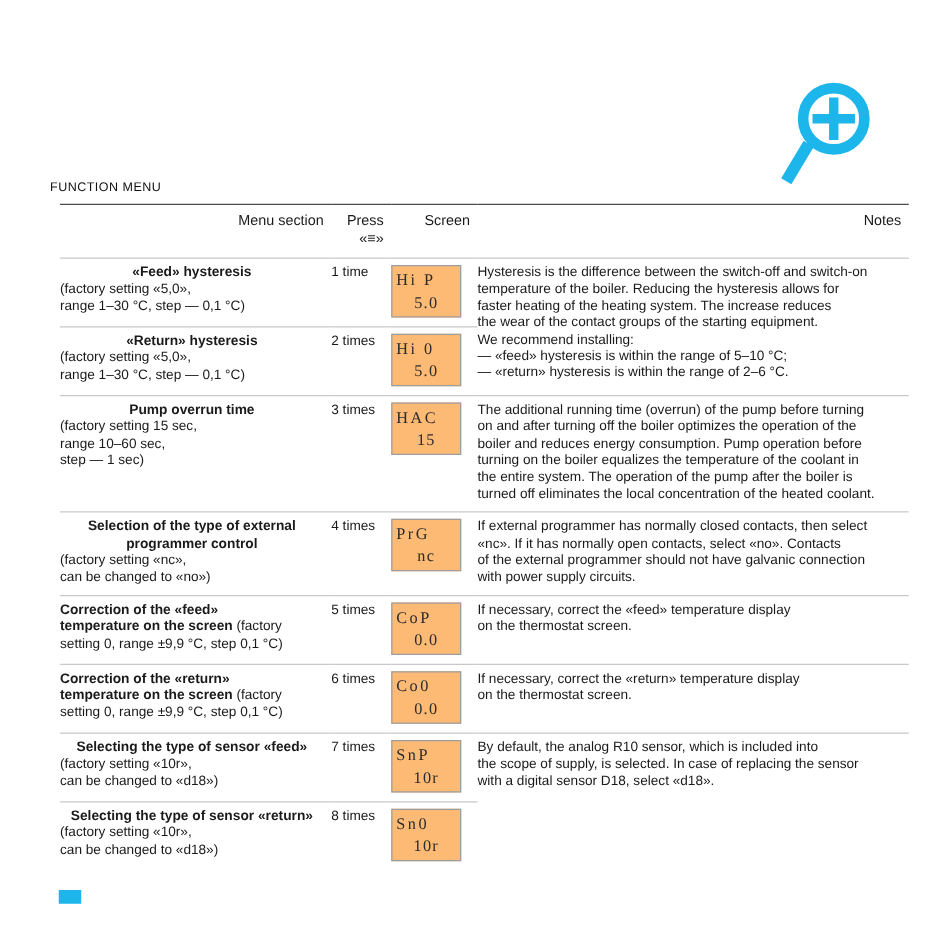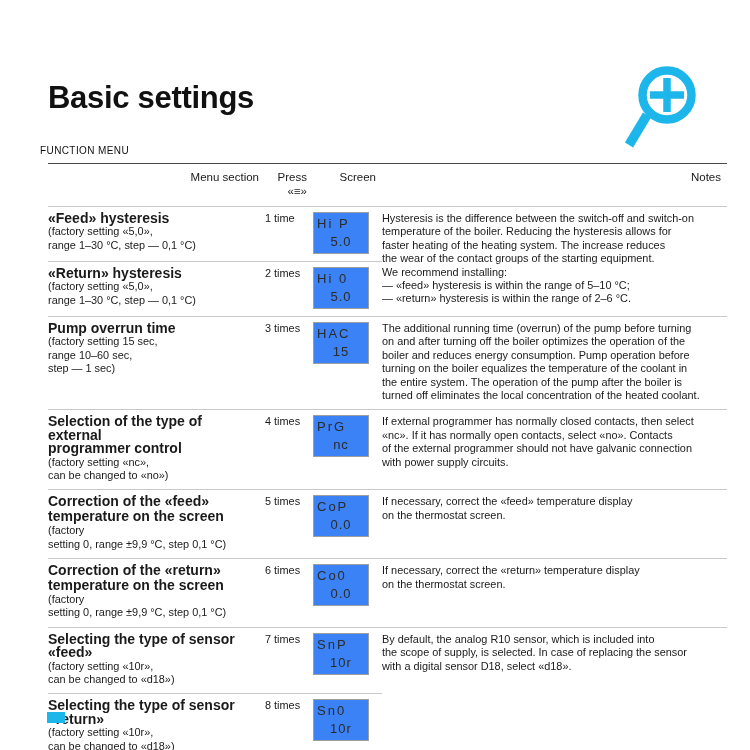--- a/index.html
+++ b/index.html
@@ -34,44 +34,43 @@
     padding: 7px 6px 8px 0; white-space: pre-line; line-height: 13.5px;
     border-top: 1.5px solid var(--rule-dark);
     border-bottom: 1px solid var(--rule-light);
   }
   td {
     font-size: 10.9px; line-height: 13.4px; vertical-align: top;
     padding: 5px 6px 7px 0;
     border-top: 1px solid var(--rule-light);
   }
   td.notes { white-space: pre-line; padding-right: 2px; }
-  .row-title   { font-weight: 700; white-space: pre-line; display: block; font-size: 14px; }
+  .row-title   { font-weight: 700; white-space: pre-line; display: block; font-size: 11px; text-align: center; }
   .row-details { white-space: pre-line; display: block; }
   tr.inline-details .row-title   { display: inline; }
   tr.inline-details .row-details { display: inline; text-align: right; }
 
   .lcd {
-    width: 56px; height: 42px; border: 1px solid #9e9e9e; background: #3b82f6;
-    padding: 2px 3px; font-family: Liberation Sans, sans-serif;
+    width: 56px; height: 42px; border: 1px solid #9e9e9e; background: #fdba74;
+    padding: 2px 3px; font-family: Liberation Serif, serif;
     font-size: 13px; line-height: 18px; color: #2b2b2b;
   }
   .lcd-top    { text-align: left;  letter-spacing: 2px; white-space: pre; }
   .lcd-bottom { text-align: center; letter-spacing: 1px; white-space: pre; }
 
   .accent-bar {
     position: absolute; left: 47px; top: 712px; width: 18px; height: 11px;
     background: var(--accent);
   }
 </style>
 </head>
 <body>
 
 <div class="page">
 
-  <h1 class="page-title">Basic settings</h1>
 
   <svg class="zoom-icon" width="118" height="96" viewBox="0 0 118 96" fill="none">
     <circle cx="45" cy="37" r="24.5" stroke="var(--accent)" stroke-width="8.5"></circle>
     <line x1="28" y1="37" x2="62" y2="37" stroke="var(--accent)" stroke-width="7.5"></line>
     <line x1="45" y1="20" x2="45" y2="54" stroke="var(--accent)" stroke-width="7.5"></line>
     <line x1="25" y1="57" x2="7" y2="87" stroke="var(--accent)" stroke-width="9.5"></line>
   </svg>
 
   <div class="fn-label">FUNCTION MENU</div>
 

